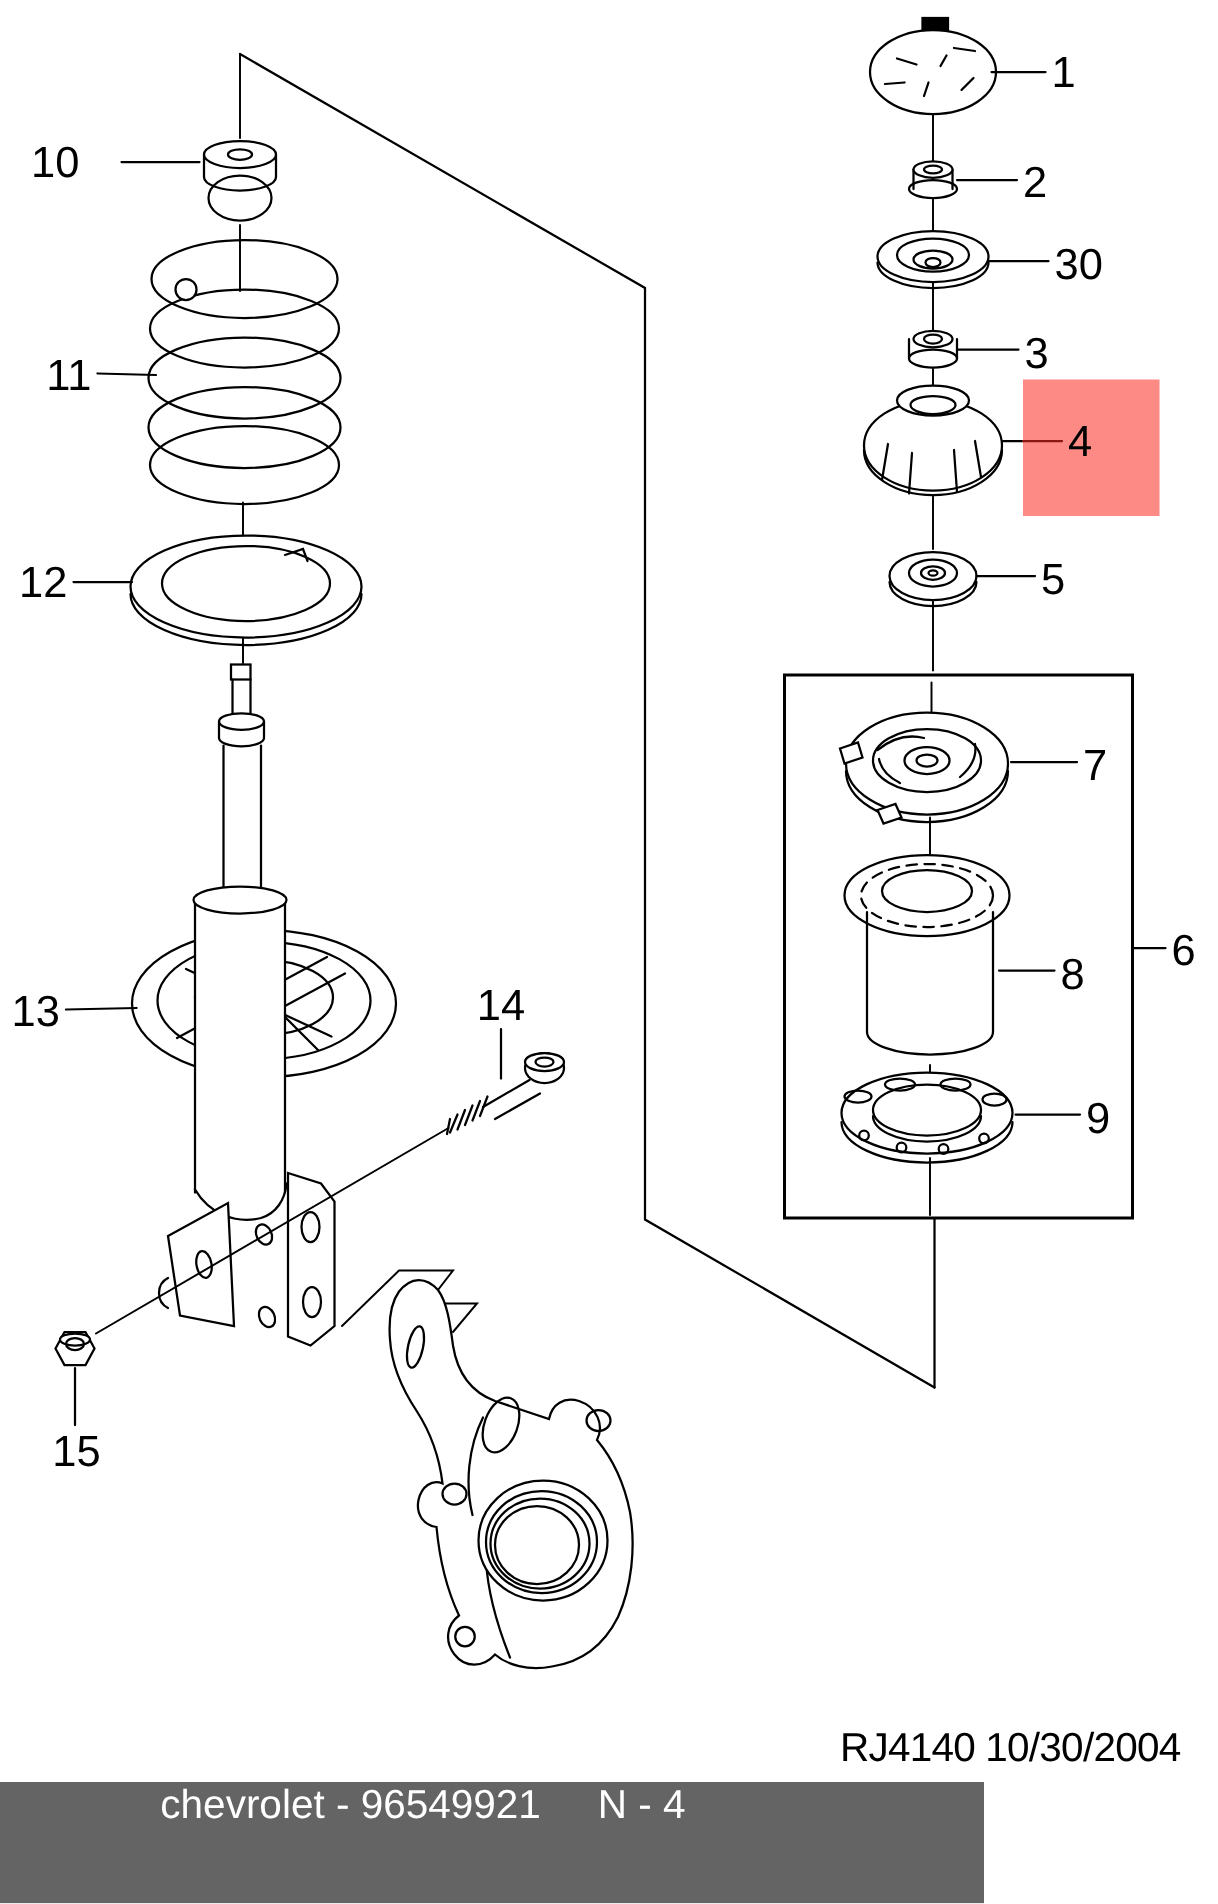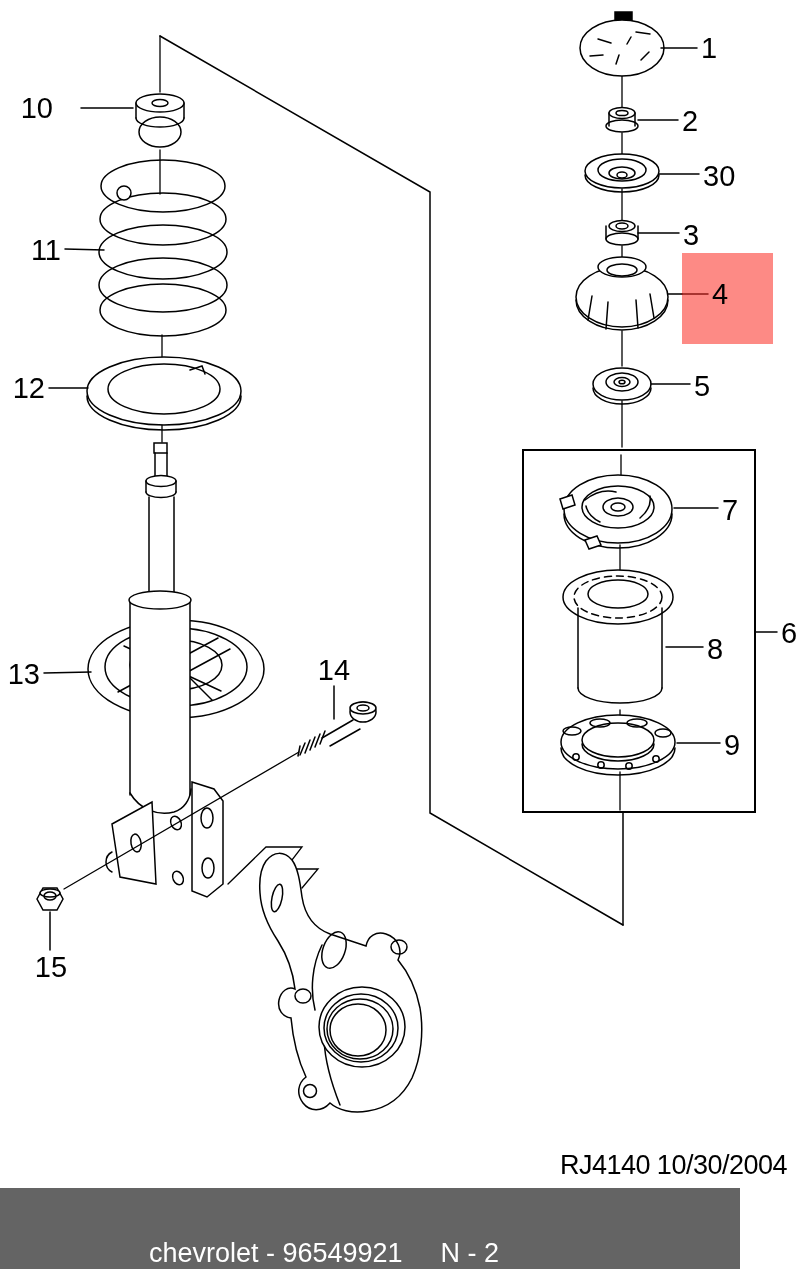--- a/index.html
+++ b/index.html
@@ -1,22 +1,22 @@
 <!DOCTYPE html>
 <html><head>
 <meta charset="utf-8">
 <style>
   html,body{margin:0;padding:0;background:#fff;}
   .page{position:relative;width:812px;height:1269px;background:#fff;overflow:hidden;
         font-family:"Liberation Sans",sans-serif;}
   svg{position:absolute;top:0;left:0;}
   svg text{font-family:"Liberation Sans",sans-serif;font-size:29px;fill:#000;}
   text.caption{font-size:27px;letter-spacing:-0.5px;}
-  .footer{position:absolute;left:0;top:1188px;width:740px;height:81px;background:#646464;
-          display:flex;align-items:flex-end;justify-content:center;}
+  .footer{position:absolute;left:0;top:1188px;width:656px;height:81px;background:#646464;
+          display:flex;align-items:flex-start;justify-content:center;}
   .footer-inner{display:flex;align-items:center;gap:38px;position:relative;left:-46px;}
   .footer-inner span{color:#fff;font-size:27px;white-space:pre;}
 </style>
 </head>
 <body>
 
 <div class="page">
 <svg width="812" height="1269" viewBox="0 0 812 1269">
   <g stroke="#000" stroke-width="1.5" fill="none" stroke-linecap="round">
 
@@ -310,16 +310,16 @@
     <g>
       <text class="caption" x="650" y="1174" stroke="none" fill="#000" text-anchor="end">RJ4140</text>
       <text class="caption" x="787" y="1174" stroke="none" fill="#000" text-anchor="end">10/30/2004</text>
     </g>
   </g>
 </svg>
 
 <div class="footer">
   <div class="footer-inner">
     <span>chevrolet - 96549921</span>
-    <span>N - 2</span>
+    <span>N - 4</span>
   </div>
 </div>
 </div>
 
 </body></html>

